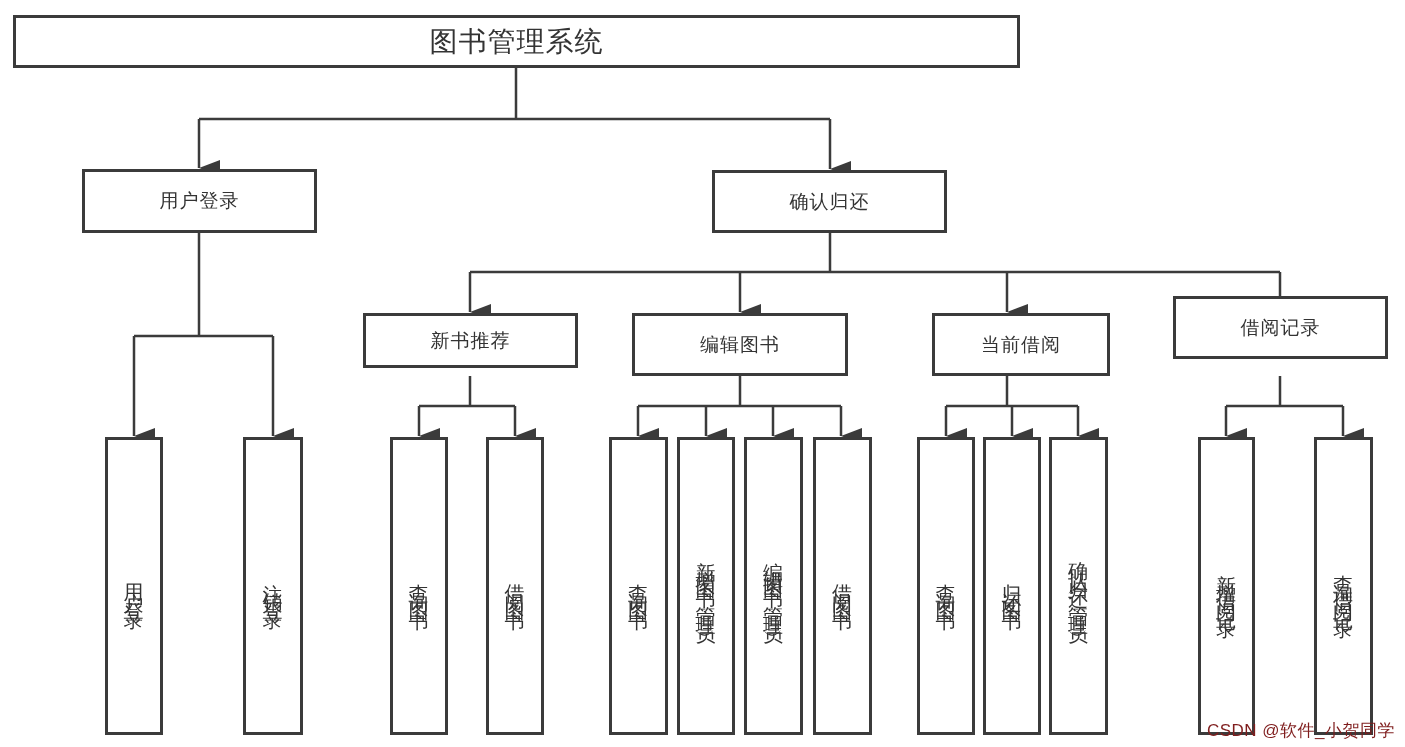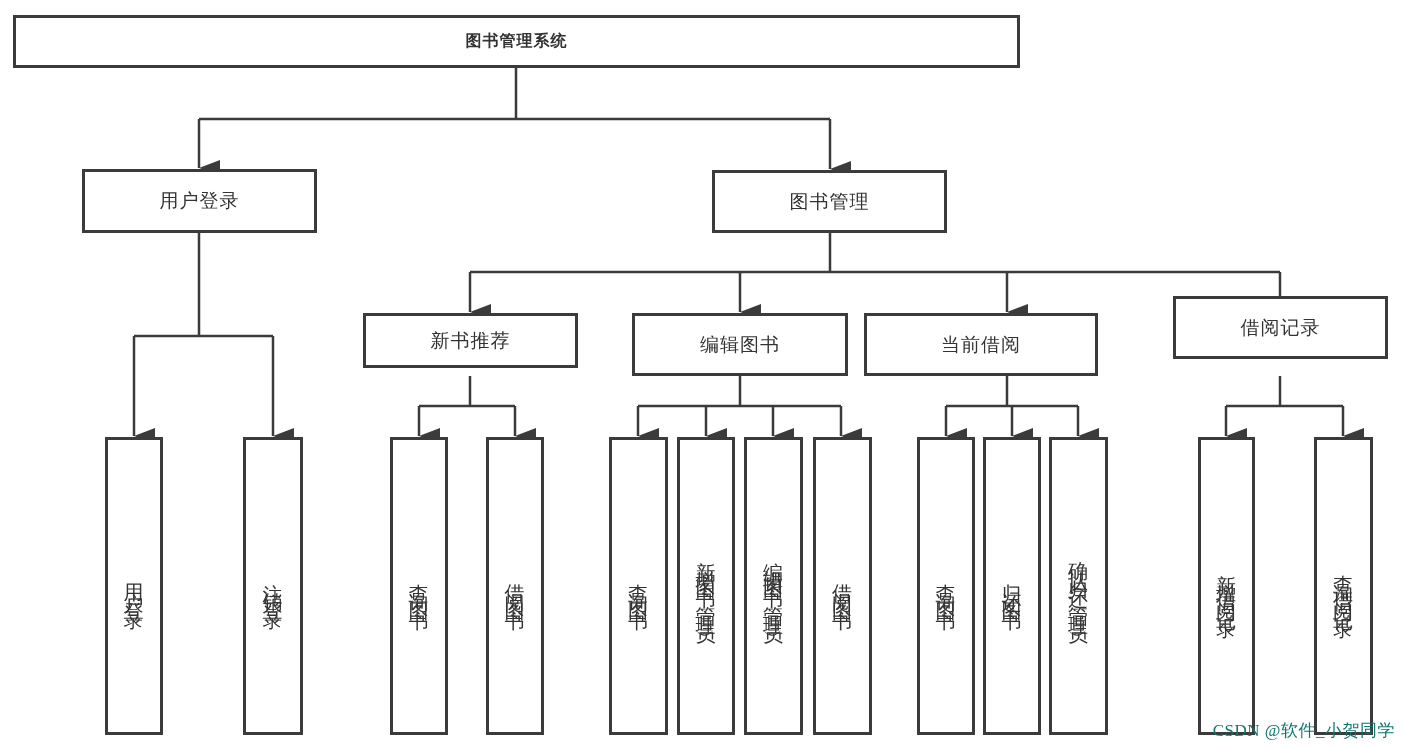--- a/index.html
+++ b/index.html
@@ -36,40 +36,38 @@
     align-items: center;
     justify-content: center;
     color: #333333;
   }
   .node.h span {
     font-size: 19px;
     letter-spacing: 1px;
     white-space: nowrap;
   }
   .node.root span {
-    font-size: 16px;
-    font-weight: bold;
+    font-size: 28px;
   }
   .node.v span {
     writing-mode: vertical-rl;
     text-orientation: mixed;
     font-size: 20px;
     letter-spacing: 9px;
     line-height: 1;
     white-space: nowrap;
   }
   .watermark {
     position: absolute;
     right: 10px;
     bottom: 5px;
     font-size: 17px;
-    color: #0f766e;
+    color: #7f1d1d;
     letter-spacing: 0.5px;
     white-space: nowrap;
-    font-family: Liberation Serif, serif;
   }
 </style>
 </head>
 <body>
 
 <div id="stage">
 
   <svg id="connectors" viewBox="0 0 1405 747" xmlns="http://www.w3.org/2000/svg">
     <defs>
       <marker id="arrow" markerUnits="userSpaceOnUse" markerWidth="16" markerHeight="22" refX="8" refY="21" orient="auto">
@@ -126,30 +124,30 @@
   </svg>
 
   <div class="node h root" style="left:13px; top:15px; width:1007px; height:53px">
     <span>图书管理系统</span>
   </div>
 
   <div class="node h" style="left:82px; top:169px; width:235px; height:64px">
     <span>用户登录</span>
   </div>
   <div class="node h" style="left:712px; top:170px; width:235px; height:63px">
-    <span>图书管理</span>
+    <span>确认归还</span>
   </div>
 
   <div class="node h" style="left:363px; top:313px; width:215px; height:55px">
     <span>新书推荐</span>
   </div>
   <div class="node h" style="left:632px; top:313px; width:216px; height:63px">
     <span>编辑图书</span>
   </div>
-  <div class="node h" style="left:864px; top:313px; width:234px; height:63px">
+  <div class="node h" style="left:932px; top:313px; width:178px; height:63px">
     <span>当前借阅</span>
   </div>
   <div class="node h" style="left:1173px; top:296px; width:215px; height:63px">
     <span>借阅记录</span>
   </div>
 
   <div class="node v" style="left:105px; top:437px; width:58px; height:298px">
     <span>用户登录</span>
   </div>
   <div class="node v" style="left:243px; top:437px; width:60px; height:298px">

